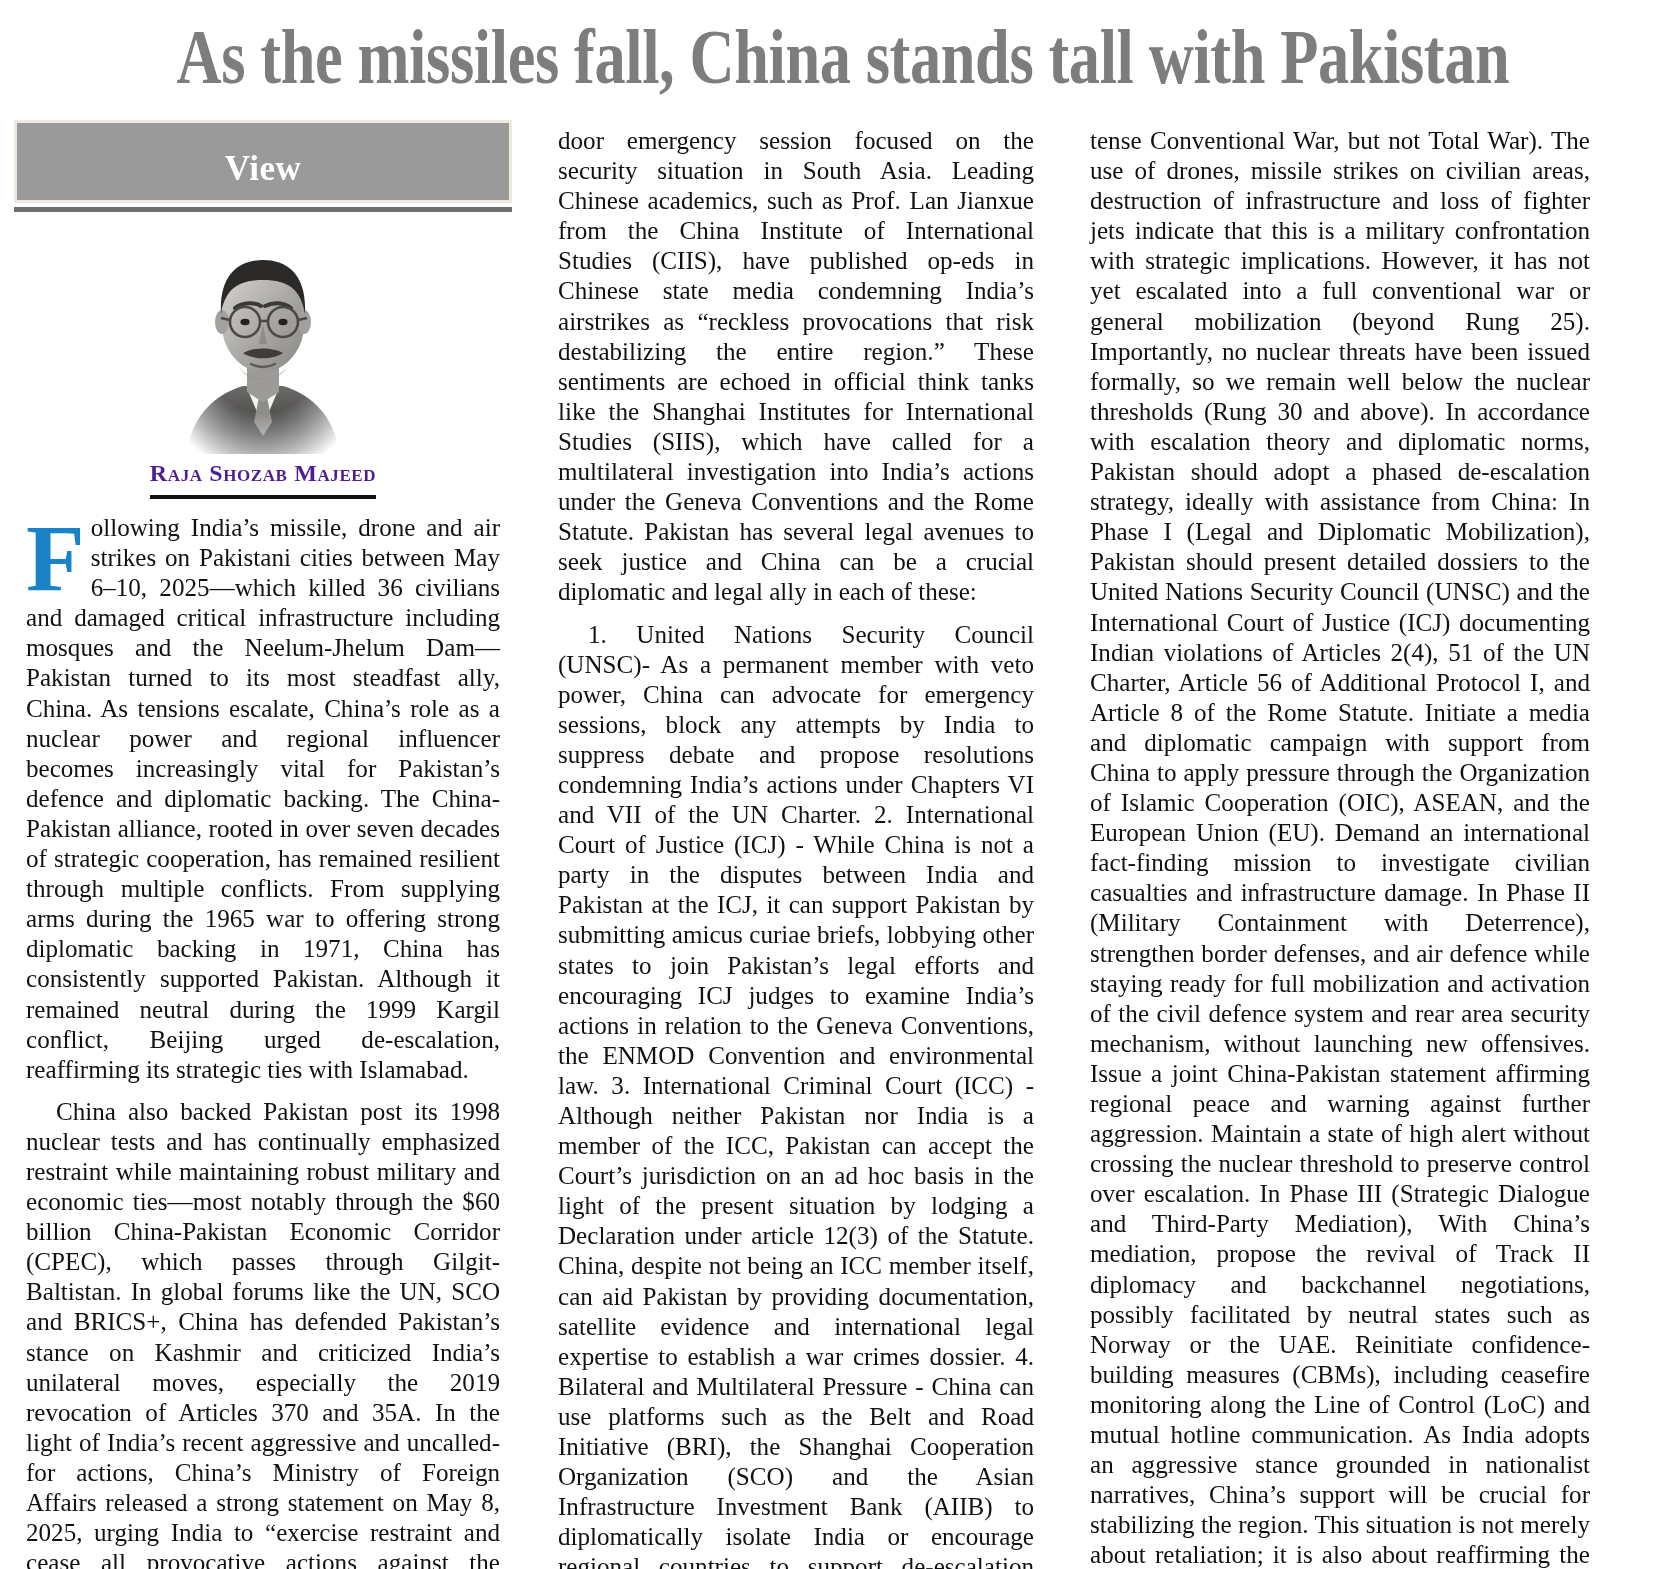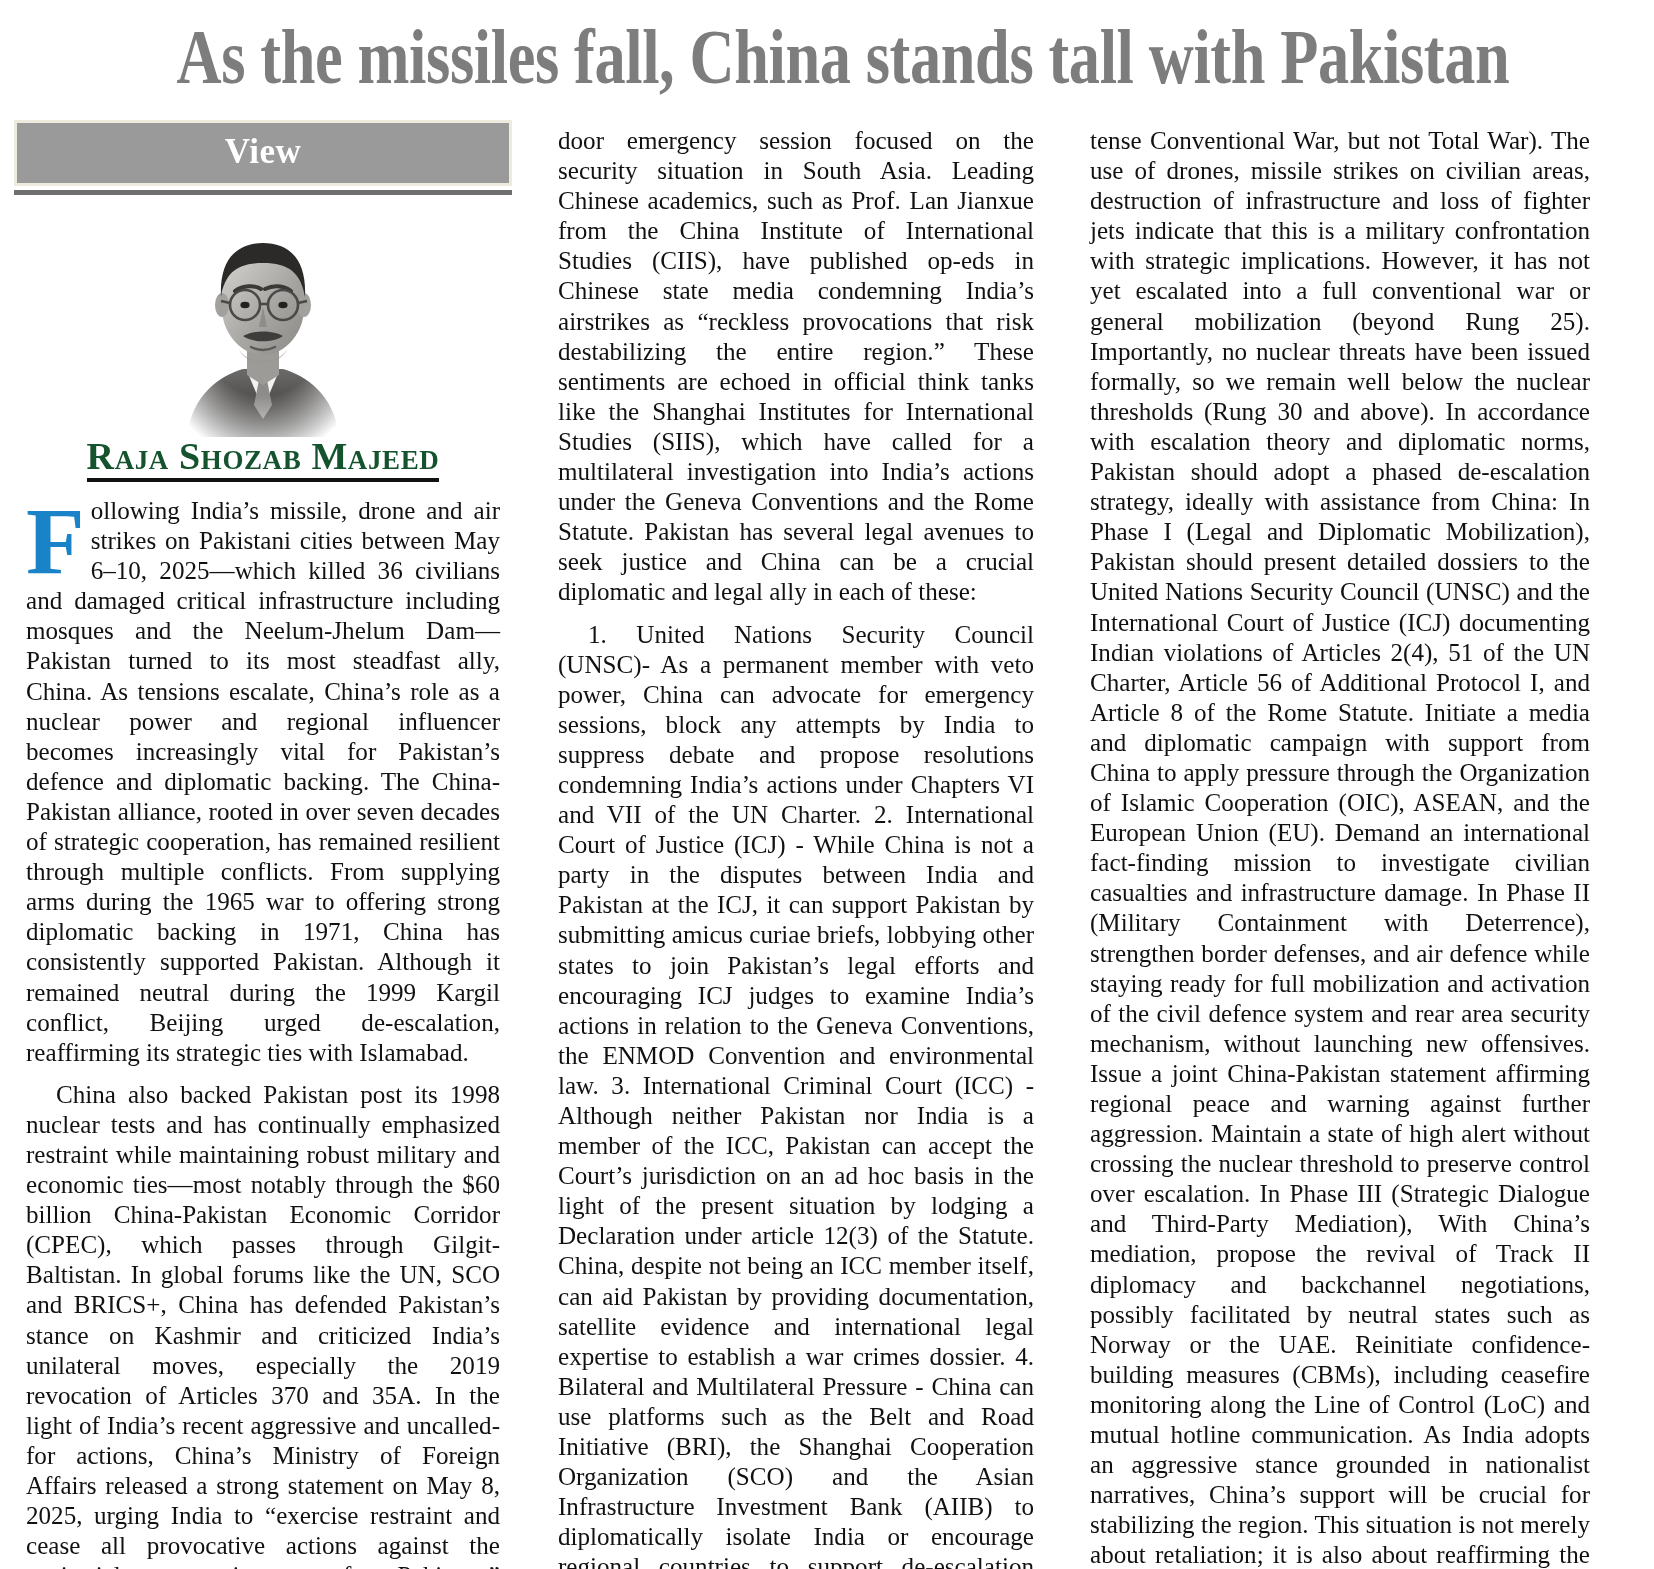--- a/index.html
+++ b/index.html
@@ -55,21 +55,21 @@
   .col-3 { padding-left: 16px; width: 540px; }
 
   
   .view-banner-wrap {
     margin-top: 6px;
   }
   .view-banner {
     background: #9a9a9a;
     border: 3px solid #efeade;
     text-align: center;
-    padding: 10px 0 12px 0;
+    padding: 27px 0 12px 0;
   }
   .view-banner-label {
     color: #ffffff;
     font-family: "Liberation Serif", "DejaVu Serif", serif;
     font-weight: 700;
     font-size: 35px;
     line-height: 38px;
     letter-spacing: 0.5px;
   }
   .view-rule {
@@ -95,25 +95,25 @@
 
   
   .author-wrap {
     text-align: center;
     margin-top: 2px;
   }
   .author-name {
     display: inline-block;
     font-family: "Liberation Serif", "DejaVu Serif", serif;
     font-weight: 700;
-    font-size: 38px;
+    font-size: 24px;
     line-height: 34px;
     font-variant: small-caps;
     letter-spacing: 0.6px;
-    color: #14532d;
+    color: #4c1d95;
     padding-bottom: 5px;
     border-bottom: 4px solid #111;
   }
 
   
   .body-text {
     font-family: "Liberation Serif", "DejaVu Serif", serif;
     font-size: 25.1px;
     line-height: 30.1px;
     text-align: justify;

